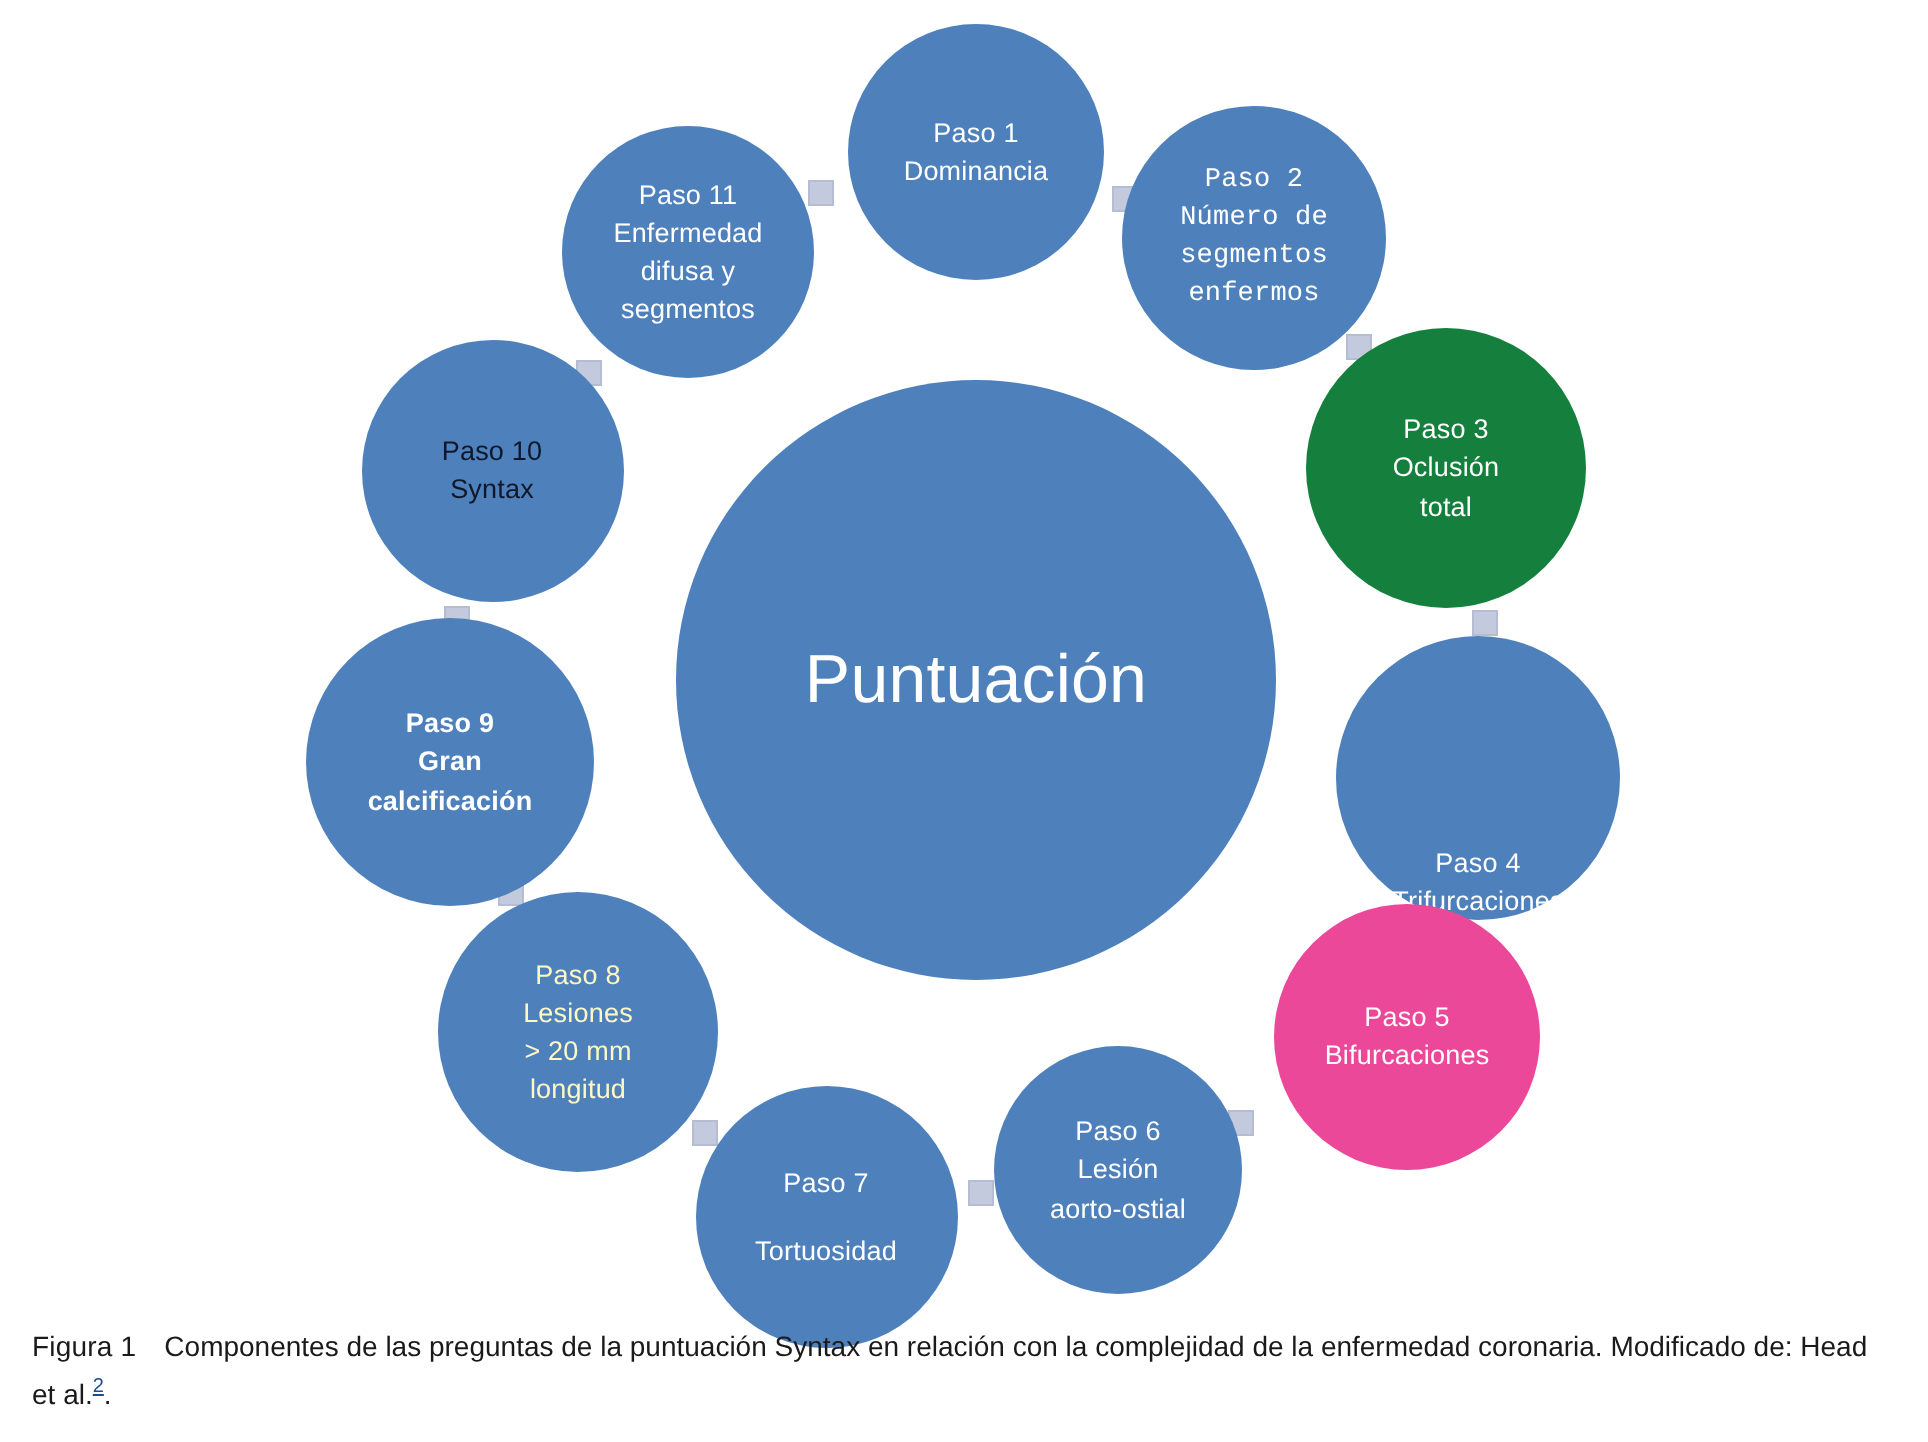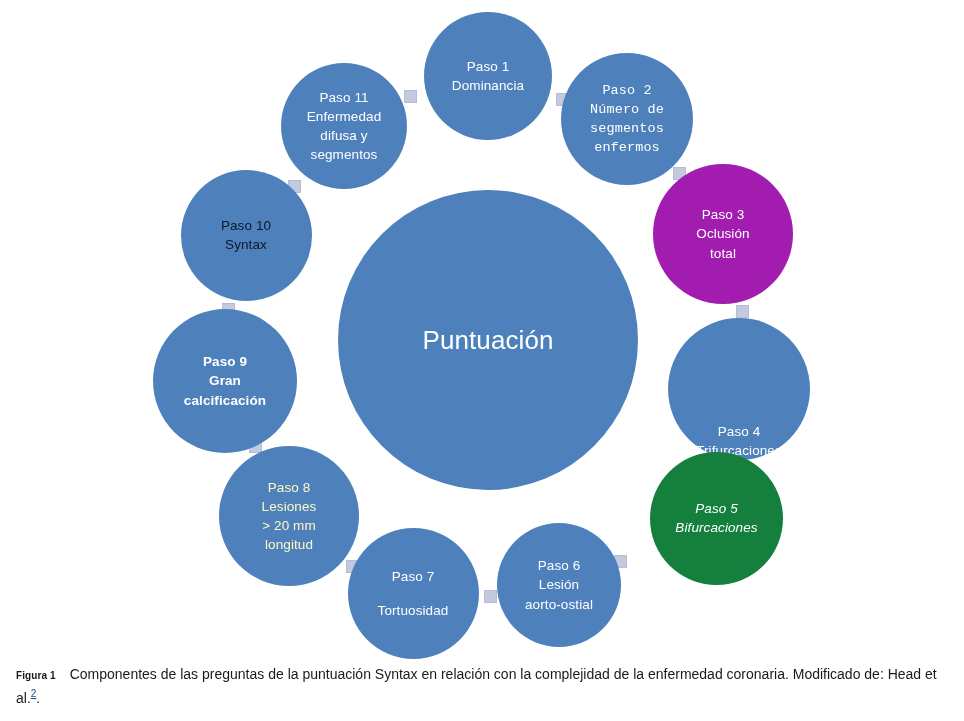--- a/index.html
+++ b/index.html
@@ -48,21 +48,21 @@
     line-height: 1.42;
     letter-spacing: 0.1px;
     -webkit-font-smoothing: antialiased;
   }
 
   .node.satellite {
     font-size: 13.5px;
   }
 
   .node.hub {
-    font-size: 26px;
+    font-size: 34px;
     line-height: 1.32;
     font-weight: 400;
   }
 
   .node .line {
     display: block;
     white-space: nowrap;
   }
 
   
@@ -83,22 +83,22 @@
     width: 964px;
     padding: 0 16px 0 16px;
     box-sizing: border-box;
     font-family: "Liberation Serif", serif;
     font-size: 15.5px;
     line-height: 1.52;
     color: #1a1a1a;
   }
   #caption .cap-label {
     font-family: "Liberation Sans", sans-serif;
-    font-weight: bold;
-    font-size: 10px;
+    font-weight: normal;
+    font-size: 14px;
     letter-spacing: 0.1px;
   }
   #caption .cap-text {
     font-family: "Liberation Sans", sans-serif;
     font-size: 14px;
   }
   #caption .cap-ref {
     font-family: "Liberation Sans", sans-serif;
     font-size: 10px;
     vertical-align: super;
@@ -130,39 +130,39 @@
       <div class="node satellite" style="width: 128px; height: 128px; left: 424px; top: 12px; background: rgb(78, 128, 188); color: rgb(255, 255, 255);">
         <span class="line">Paso 1</span>
         <span class="line">Dominancia</span>
       </div>
       <div class="node satellite" style="width: 132px; height: 132px; left: 561px; top: 53px; background: rgb(78, 128, 188); color: rgb(255, 255, 255); font-family: Liberation Mono, monospace;">
         <span class="line">Paso 2</span>
         <span class="line">Número de</span>
         <span class="line">segmentos</span>
         <span class="line">enfermos</span>
       </div>
-      <div class="node satellite" style="width: 140px; height: 140px; left: 653px; top: 164px; background: #a21caf; color: rgb(255, 255, 255);">
+      <div class="node satellite" style="width: 140px; height: 140px; left: 653px; top: 164px; background: #15803d; color: rgb(255, 255, 255);">
         <span class="line">Paso 3</span>
         <span class="line">Oclusión</span>
         <span class="line">total</span>
       </div>
       <div class="node satellite" style="width: 142px; height: 142px; left: 668px; top: 318px; background: rgb(78, 128, 188); color: rgb(255, 255, 255); justify-content: flex-end;">
         <span class="line">Paso 4</span>
         <span class="line">Trifurcaciones</span>
       </div>
-      <div class="node satellite" style="width: 133px; height: 133px; left: 650px; top: 451.5px; background: #15803d; color: rgb(255, 255, 255); font-style: italic;">
+      <div class="node satellite" style="width: 133px; height: 133px; left: 637px; top: 451.5px; background: #ec4899; color: rgb(255, 255, 255);">
         <span class="line">Paso 5</span>
         <span class="line">Bifurcaciones</span>
       </div>
       <div class="node satellite" style="width: 124px; height: 124px; left: 497px; top: 523px; background: rgb(78, 128, 188); color: rgb(255, 255, 255);">
         <span class="line">Paso 6</span>
         <span class="line">Lesión</span>
         <span class="line">aorto-ostial</span>
       </div>
-      <div class="node satellite" style="width: 131px; height: 131px; left: 347.5px; top: 528px; background: rgb(78, 128, 188); color: rgb(255, 255, 255); gap: 14px;">
+      <div class="node satellite" style="width: 131px; height: 131px; left: 347.5px; top: 543px; background: rgb(78, 128, 188); color: rgb(255, 255, 255); gap: 14px;">
         <span class="line">Paso 7</span>
         <span class="line">Tortuosidad</span>
       </div>
       <div class="node satellite" style="width: 140px; height: 140px; left: 219px; top: 446px; background: rgb(78, 128, 188); color: #fef9c3;">
         <span class="line">Paso 8</span>
         <span class="line">Lesiones</span>
         <span class="line">&gt; 20 mm</span>
         <span class="line">longitud</span>
       </div>
       <div class="node satellite" style="width: 144px; height: 144px; left: 153px; top: 309px; background: rgb(78, 128, 188); color: rgb(255, 255, 255); font-weight: bold;">

